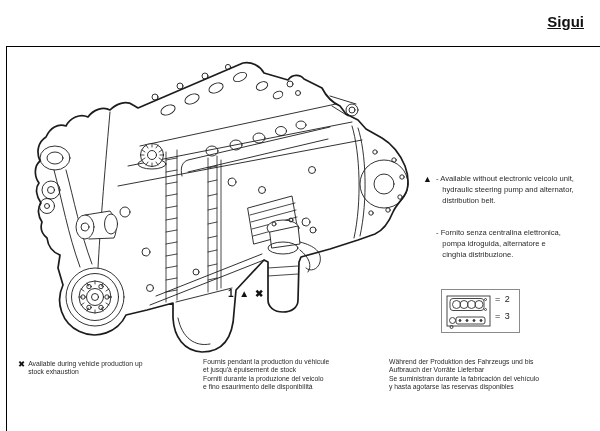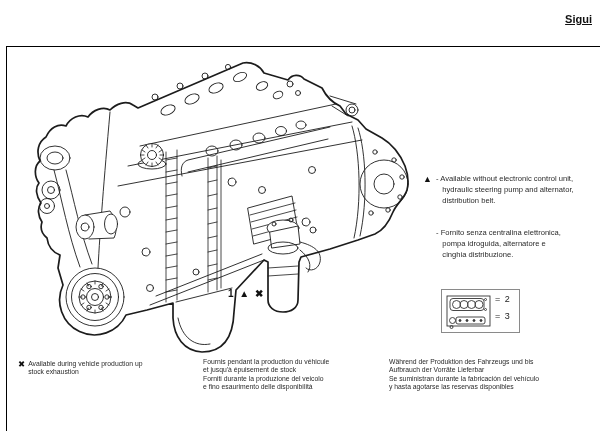--- a/index.html
+++ b/index.html
@@ -5,22 +5,22 @@
   html,body{margin:0;padding:0;}
   body{
     width:600px;height:431px;position:relative;overflow:hidden;
     background:#ffffff;
     font-family:"Liberation Sans", sans-serif;
     color:#1a1a1a;
   }
 
   
   .header-link{
-    position:absolute;top:13px;right:8px;
-    font-size:11px;font-weight:bold;text-decoration:underline;
+    position:absolute;top:13px;right:16px;
+    font-size:15px;font-weight:bold;text-decoration:underline;
     color:#111;
   }
 
   
   .content-box{
     position:absolute;left:6px;top:46px;width:920px;height:920px;
     border-top:1.5px solid #000;border-left:1.5px solid #000;
   }
 
   
@@ -198,21 +198,21 @@
   <circle cx="196" cy="272" r="3"></circle>
 
   <path d="M176,302 L232,288"></path>
   <path d="M178,318 C182,338 195,347 210,344"></path>
 </svg>
 
 <span class="engine-marker">1 ▲ ✖</span>
 
 <div class="avail-note">
   <span class="bullet">▲</span>
-  <p class="note-text">- Available without electronic control unit,
+  <p class="note-text">- Available without electronic veicolo unit,
    hydraulic steering pump and alternator,
    distribution belt.</p>
   <p class="note-text">- Fornito senza centralina elettronica,
    pompa idroguida, alternatore e
    cinghia distribuzione.</p>
 </div>
 
 <div class="legend-box">
   <svg width="77" height="42" viewBox="0 0 77 42" fill="none" stroke="#333" stroke-width="0.9">
     <rect x="5" y="6" width="43" height="30"></rect>

